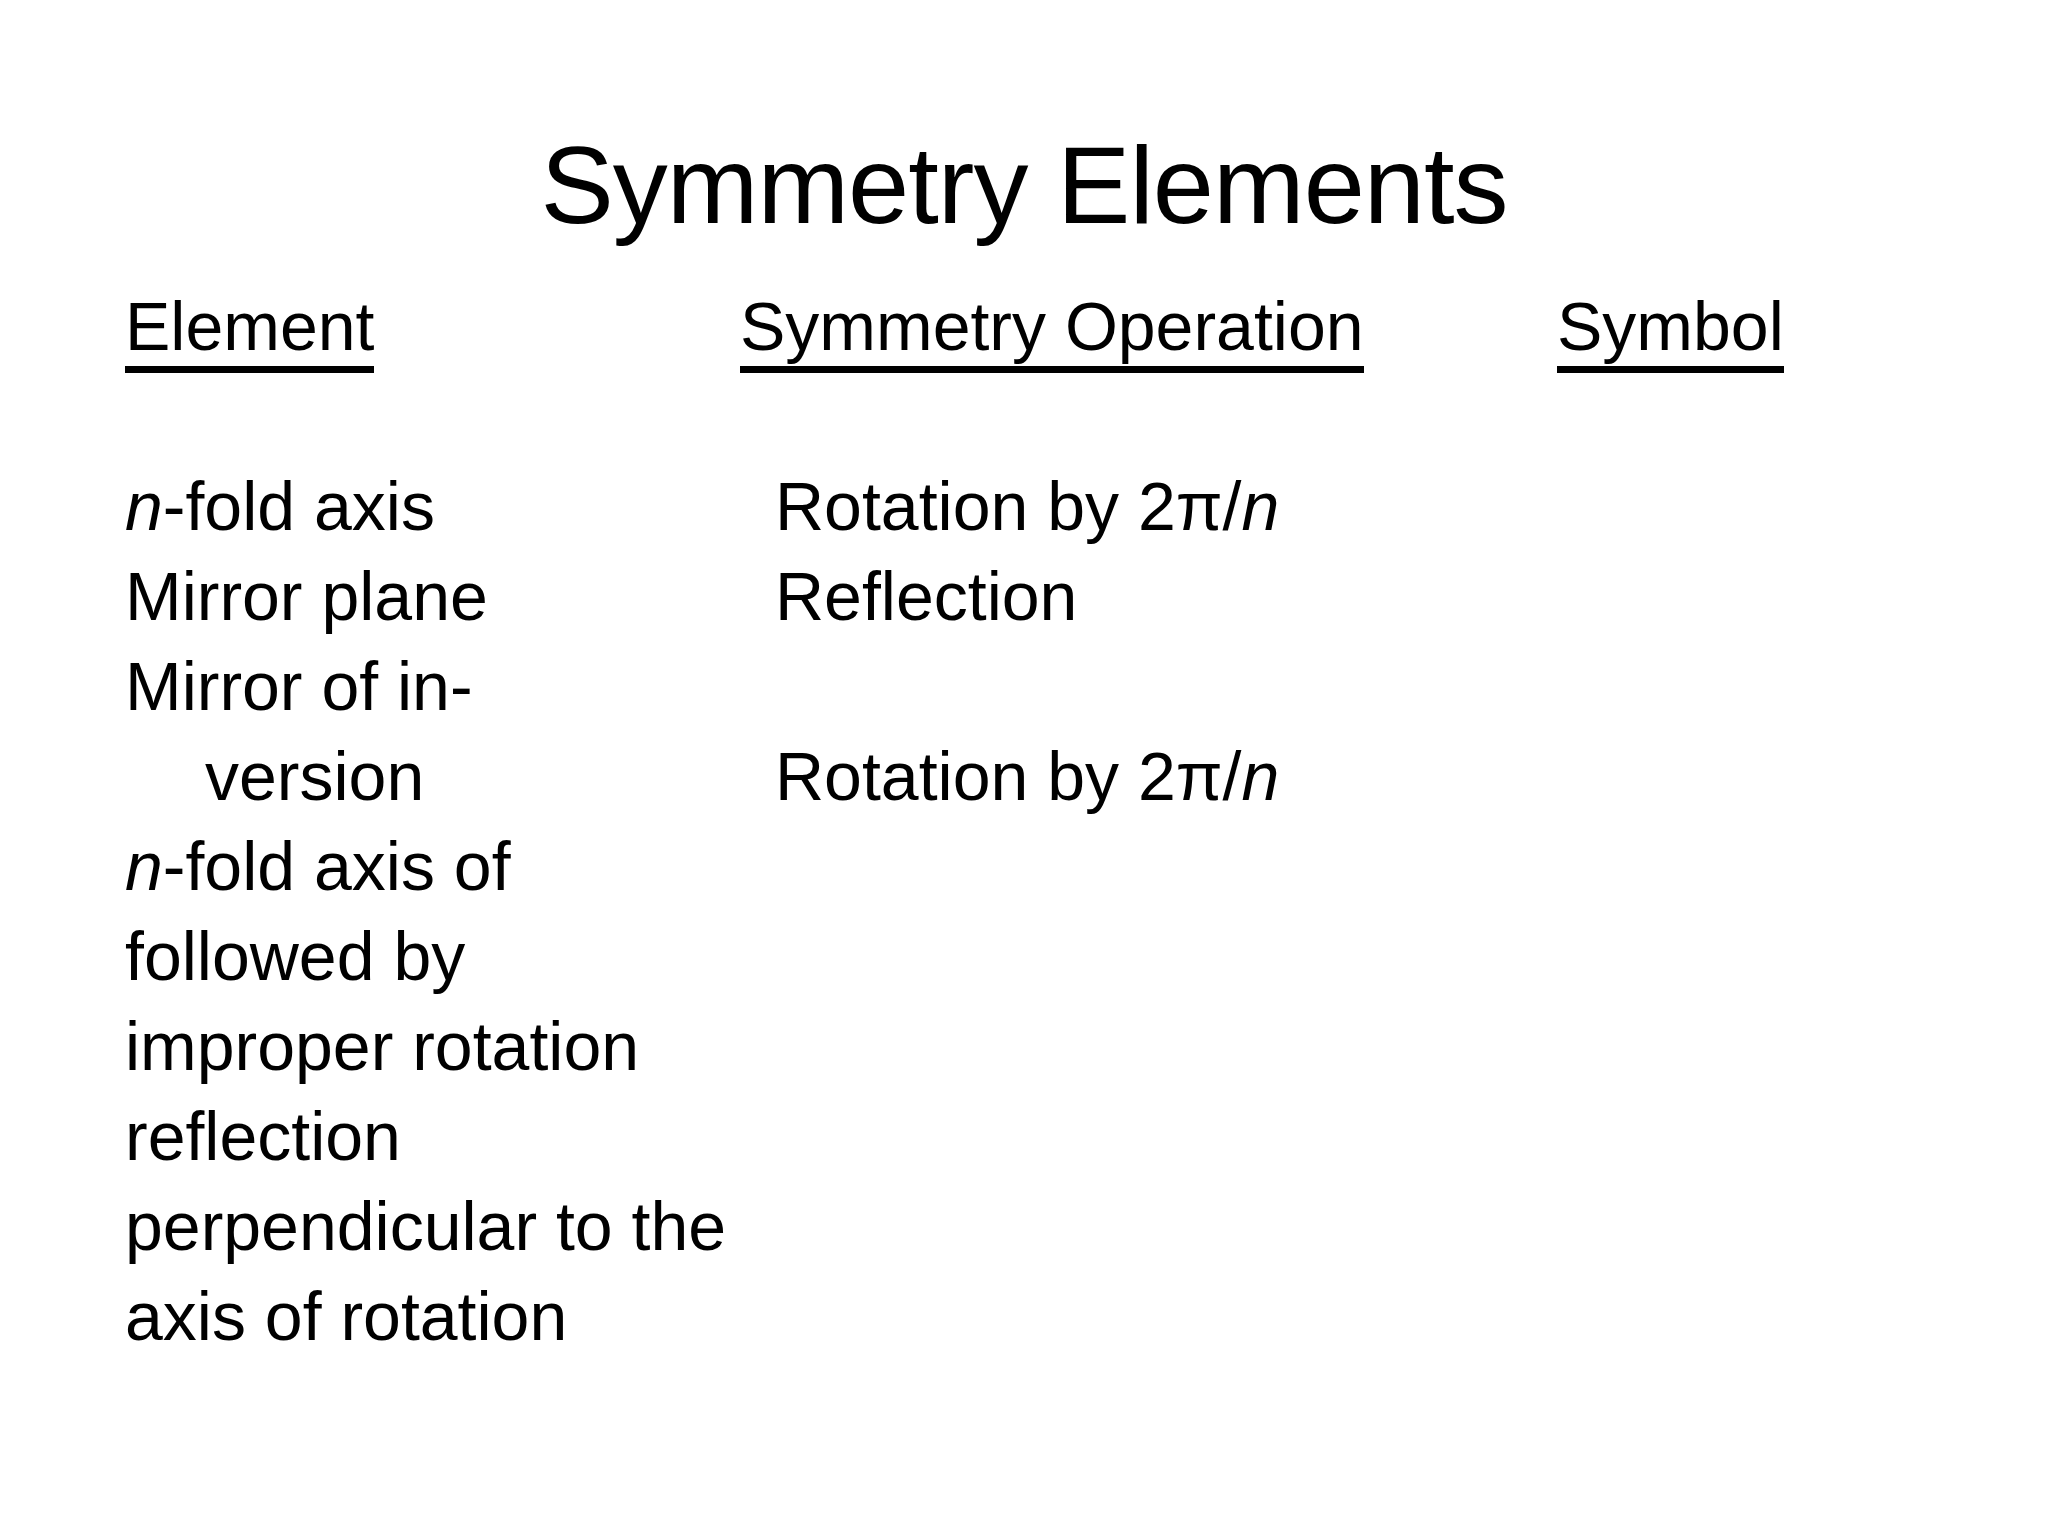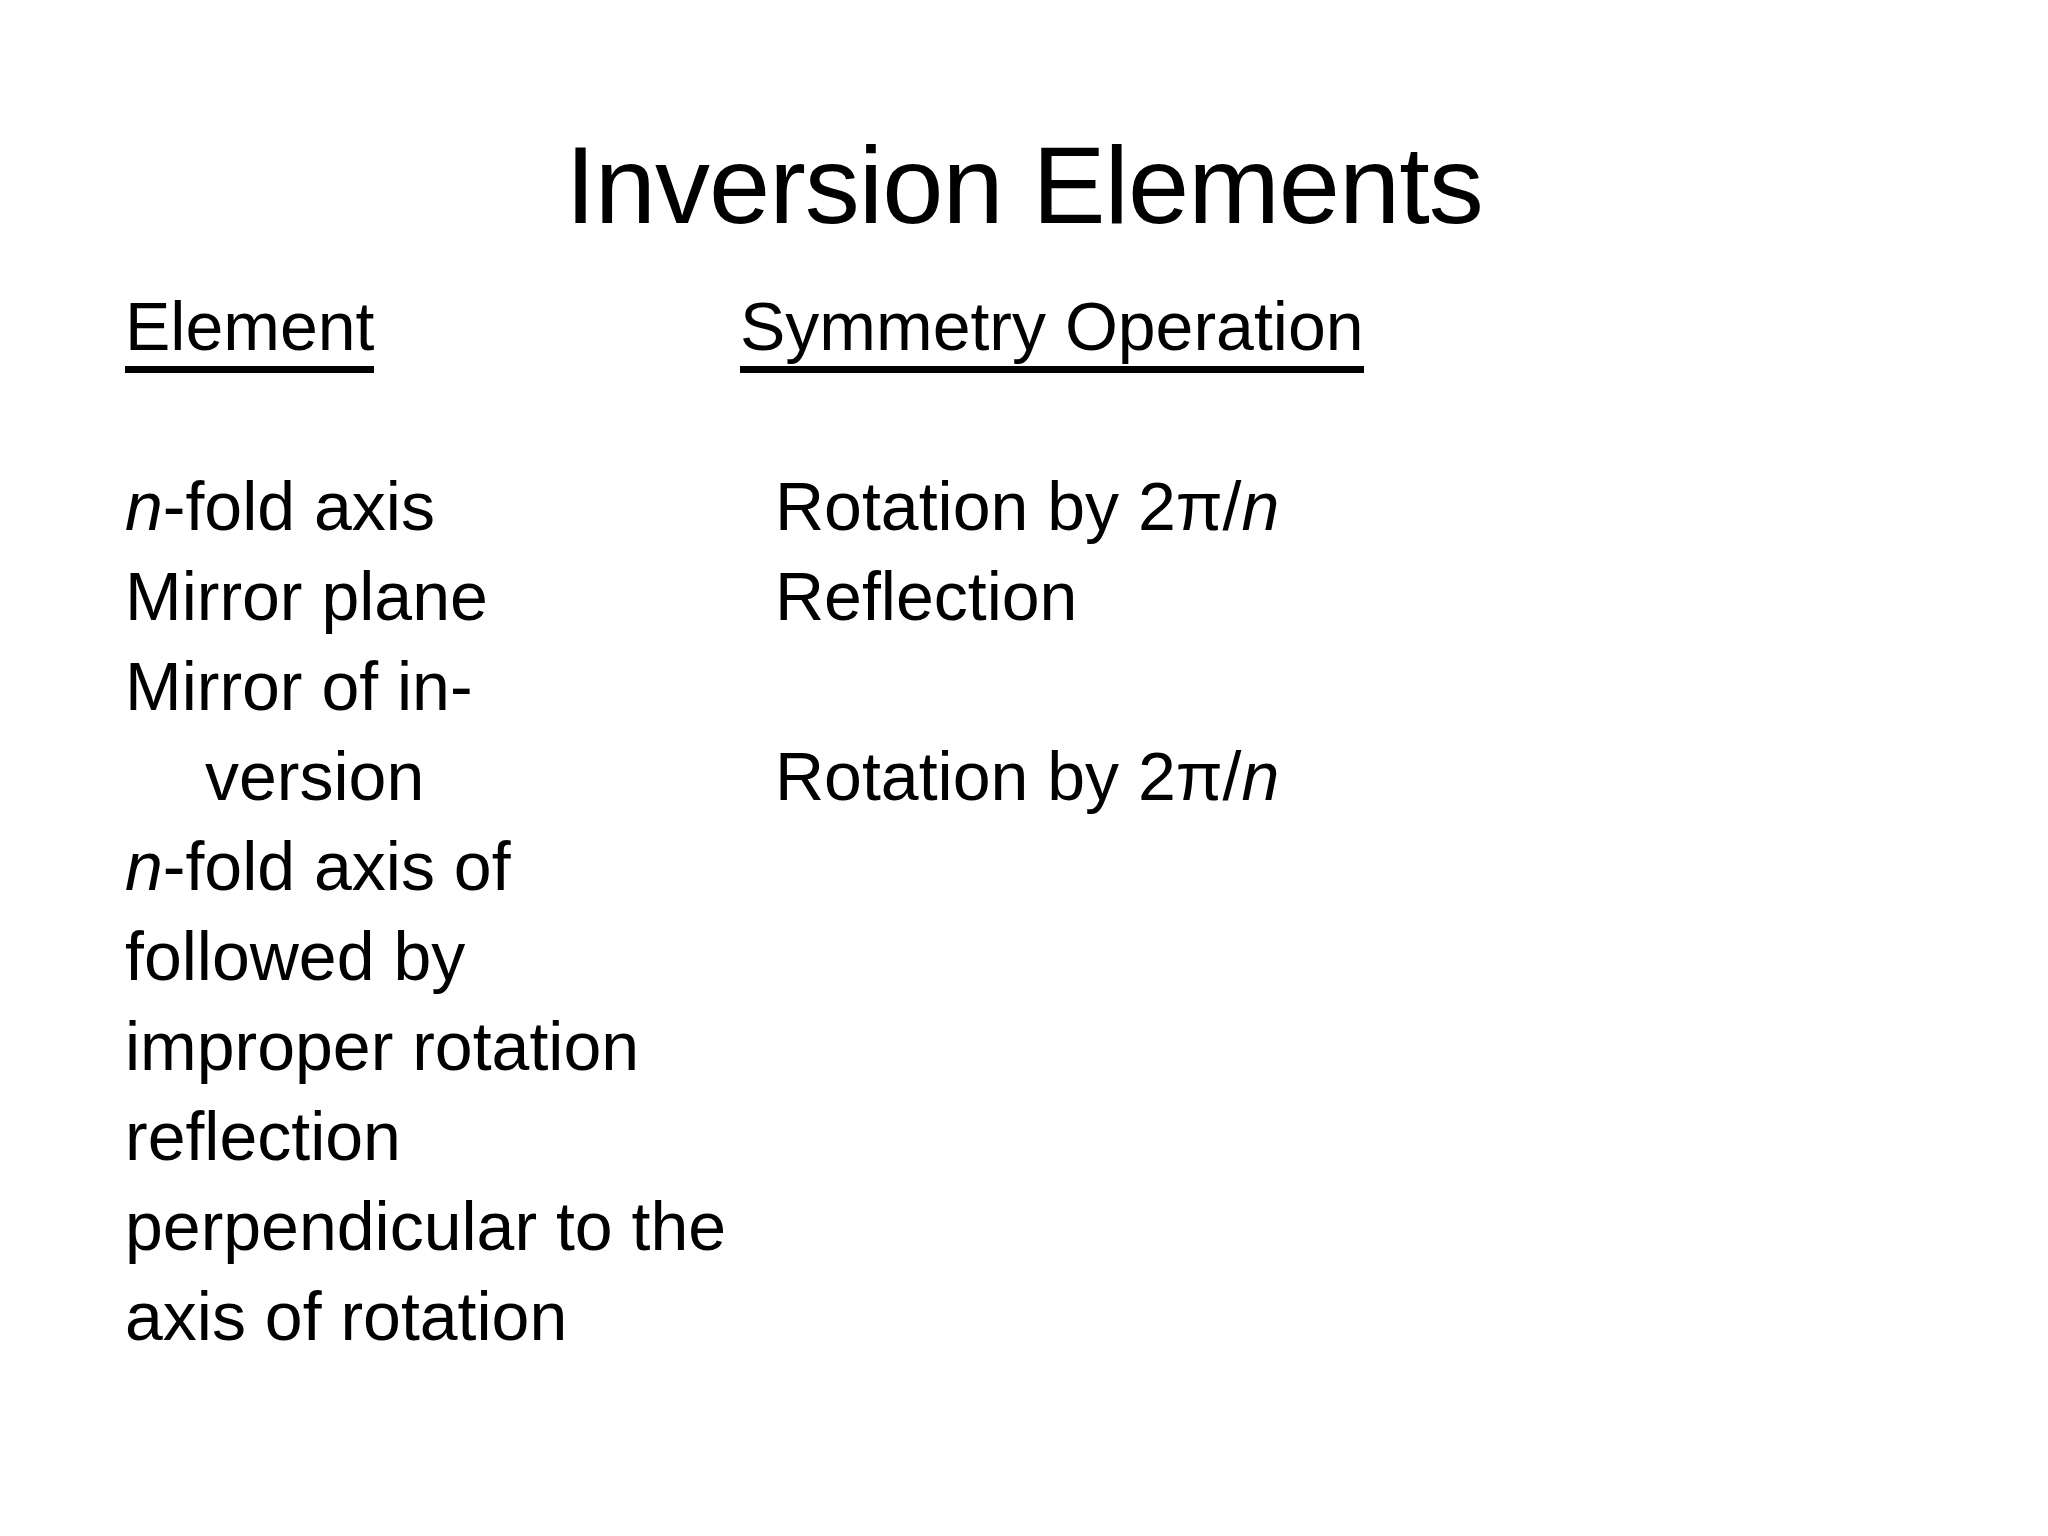--- a/index.html
+++ b/index.html
@@ -60,21 +60,21 @@
     font-size: 0.60em;
     vertical-align: -0.24em;
     letter-spacing: 0;
   }
 </style>
 </head>
 <body style="background: rgb(255, 255, 255); color: rgb(0, 0, 0);">
 
 <div class="slide">
 
-  <div class="slide-title">Inversion Elements</div>
+  <div class="slide-title">Symmetry Elements</div>
 
   <div class="col" id="col-element">
     <div class="line hdr">
       <span class="u">Element</span>
     </div>
     <div class="lines">
         <div class="line">&nbsp;</div>
         <div class="line"><span class="it">n</span><span>-fold axis</span></div>
         <div class="line"><span>Mirror plane</span></div>
         <div class="line"><span>Mirror of in-</span></div>
@@ -95,15 +95,18 @@
     <div class="lines">
         <div class="line">&nbsp;</div>
         <div class="line"><span>Rotation by 2π/</span><span class="it">n</span></div>
         <div class="line"><span>Reflection</span></div>
         <div class="line">&nbsp;</div>
         <div class="line"><span>Rotation by 2π/</span><span class="it">n</span></div>
       </div>
   </div>
 
   <div class="col" id="col-symbol">
+    <div class="line hdr">
+      <span class="u">Symbol</span>
+    </div>
   </div>
 
 </div>
 
 </body></html>

